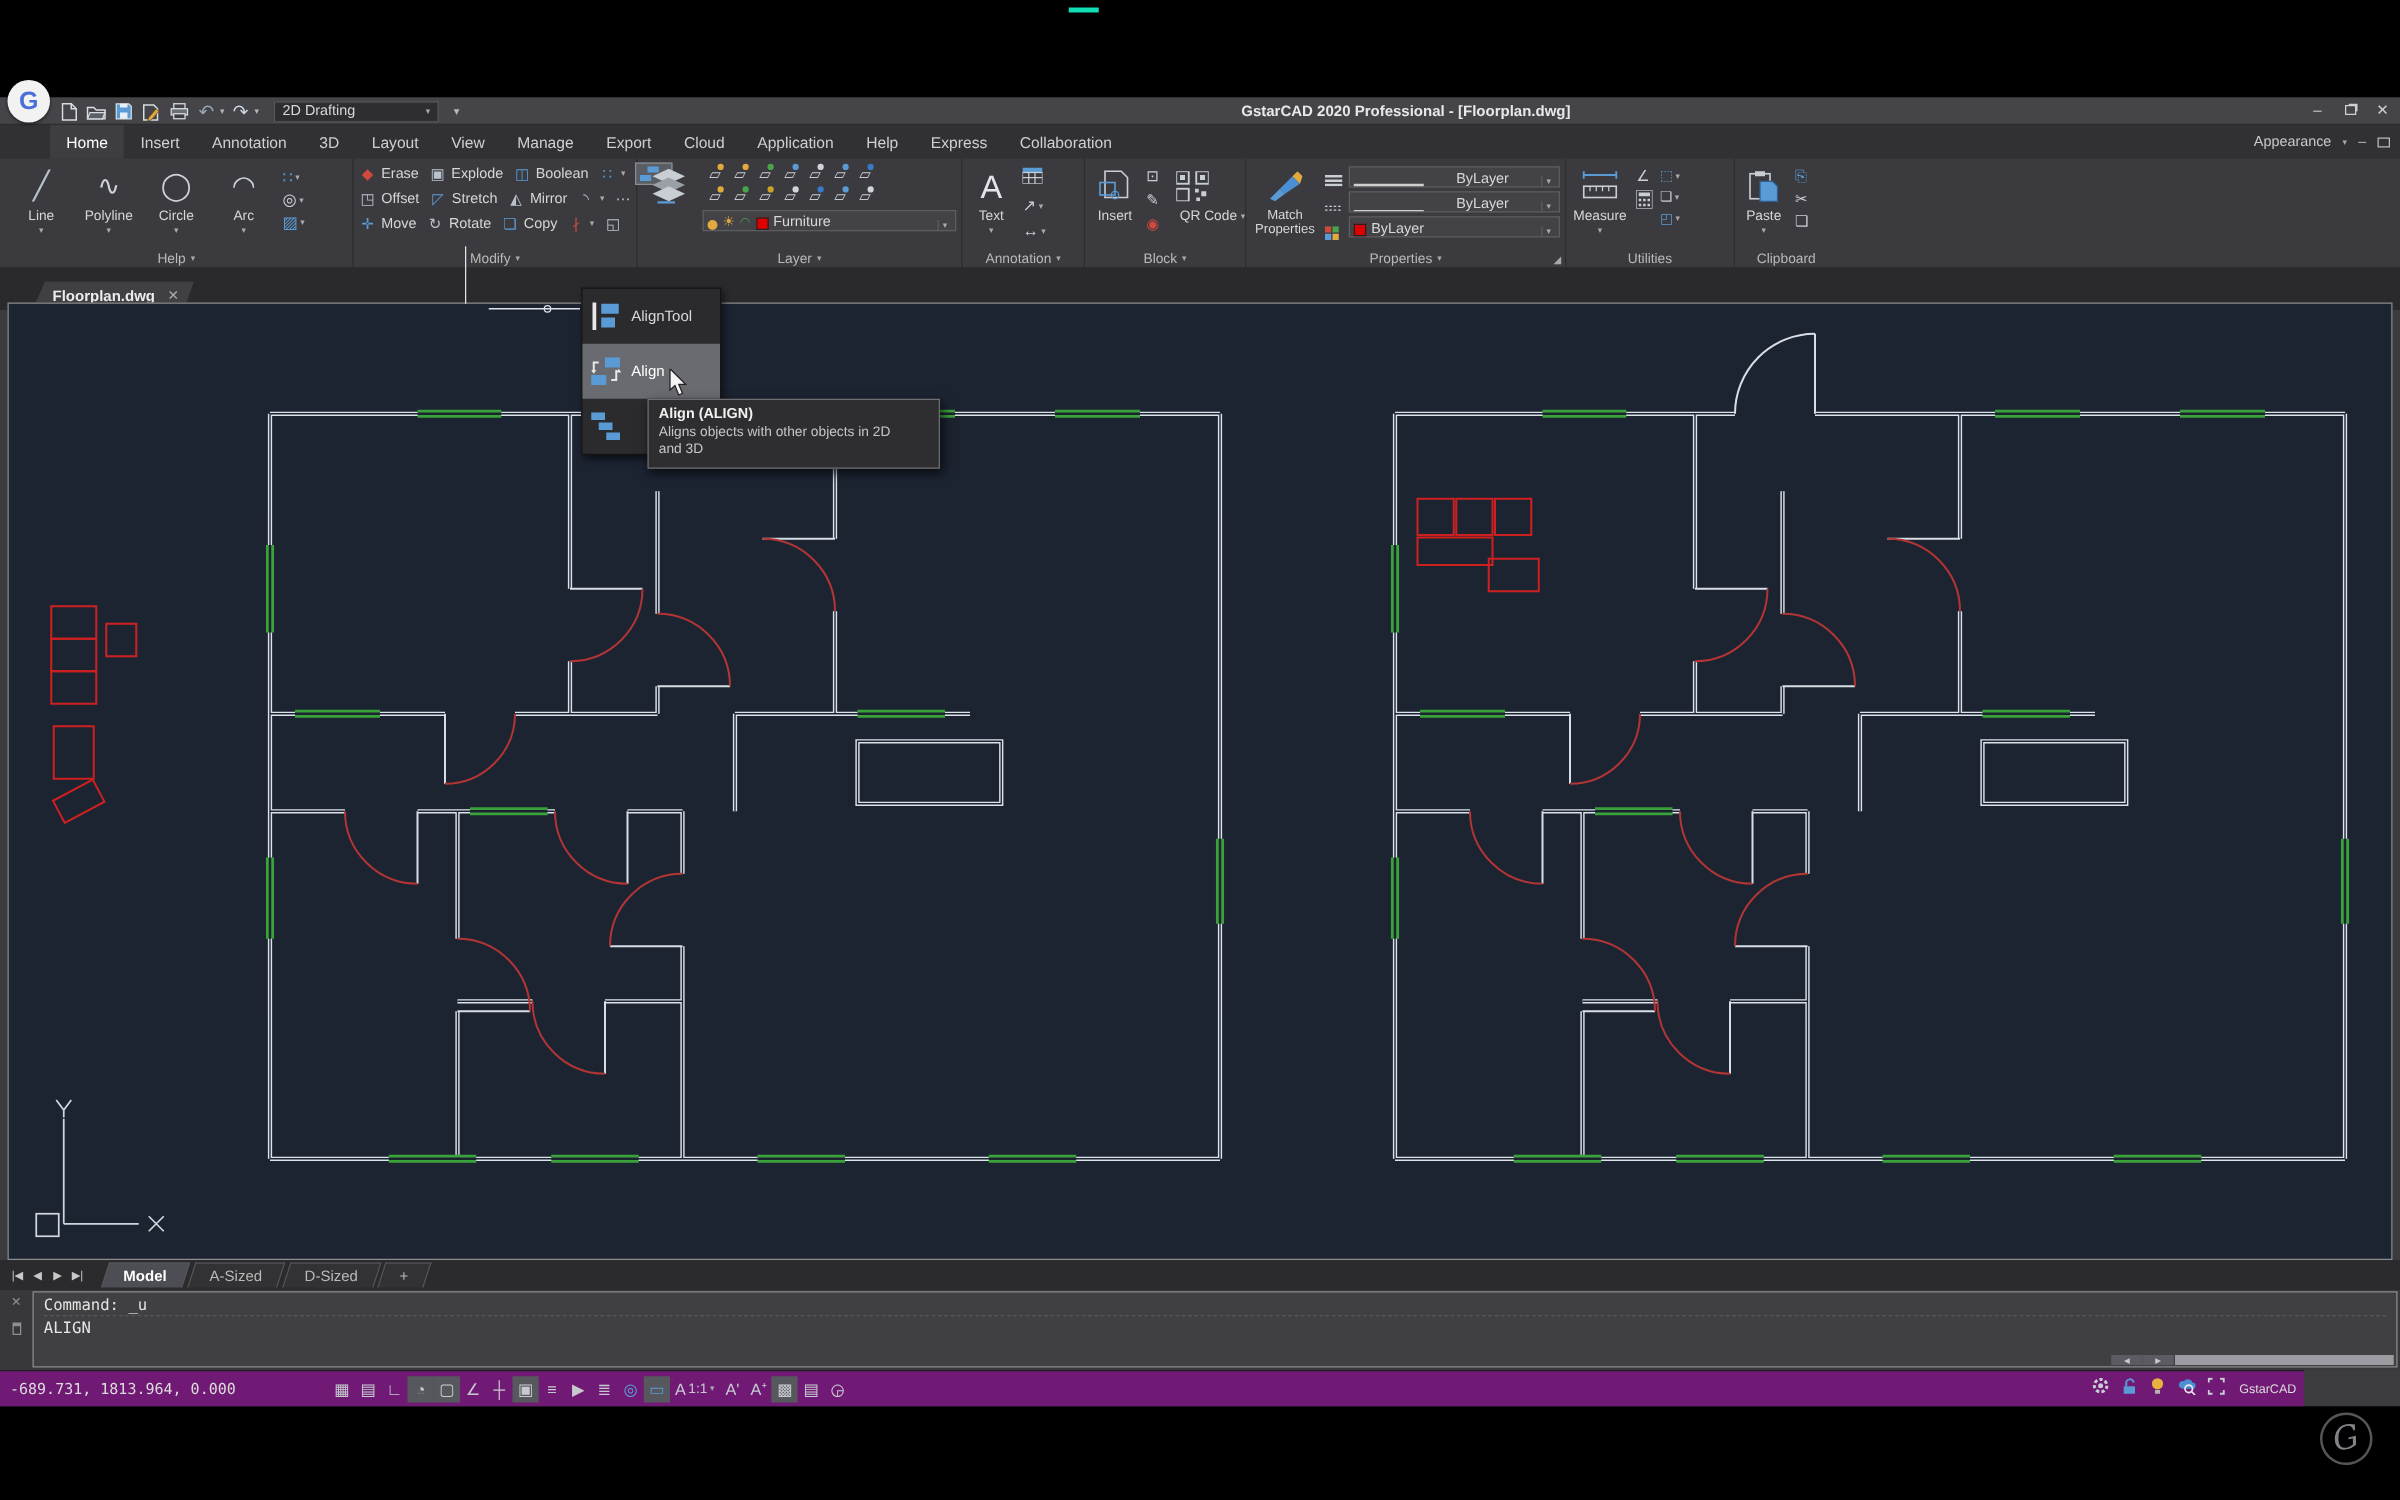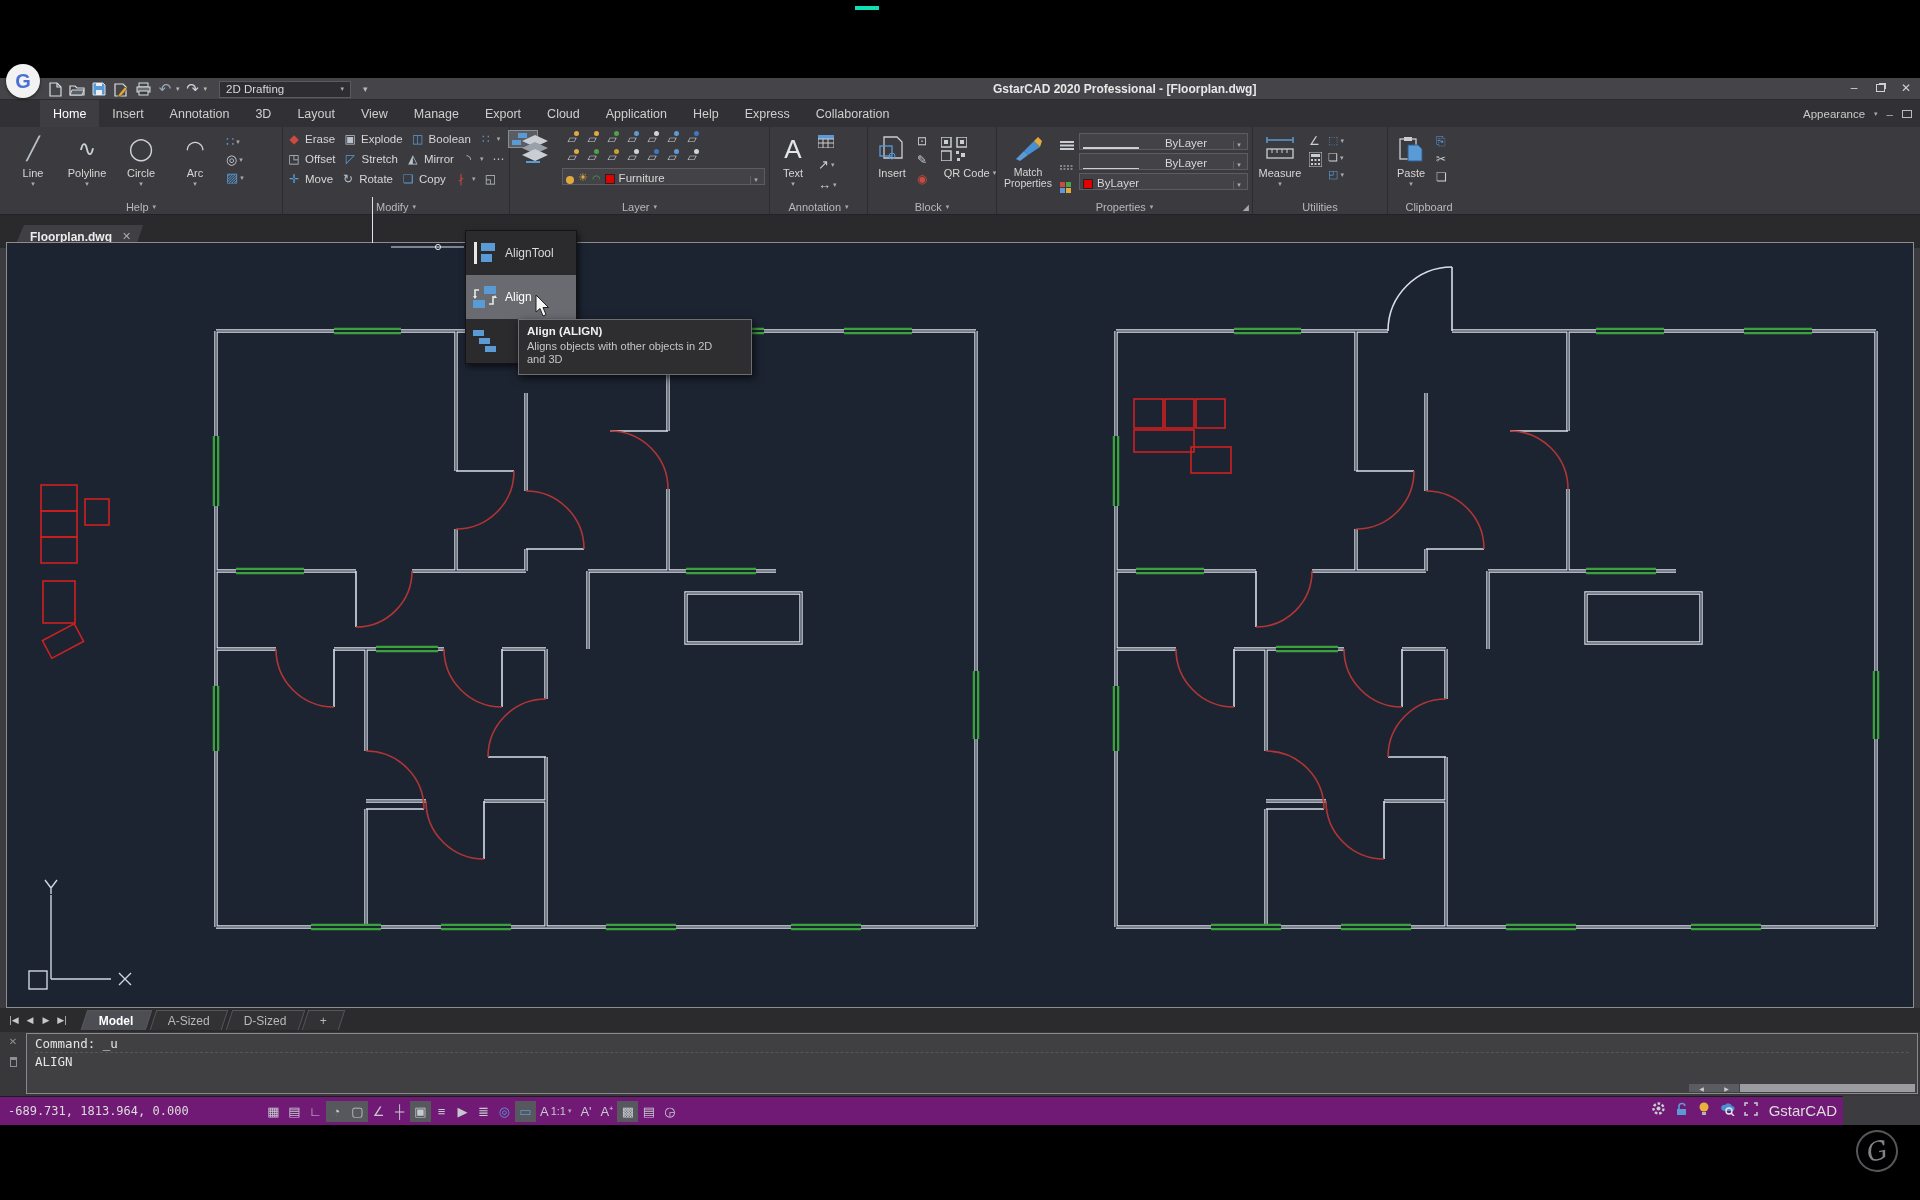--- a/index.html
+++ b/index.html
@@ -65,21 +65,21 @@
   .mitem.hover{background:#696b70;color:#fff;}
   .micon{width:26px;height:26px;position:relative;flex:0 0 26px;}
   
   #tooltip{position:absolute;left:518px;top:241px;width:234px;height:56px;background:#2e2e31;border:1px solid #6e6e72;z-index:60;
            padding:5px 8px;box-shadow:2px 3px 8px rgba(0,0,0,.7);}
   #tooltip .tt-title{font-size:11.5px;font-weight:bold;color:#f0f0f0;margin-bottom:3px;}
   #tooltip .tt-body{font-size:11px;color:#c6c6c6;line-height:13px;width:190px;}
   
   #cursor{position:absolute;left:535px;top:217px;z-index:80;}
   
-  #doctabbar{position:relative;height:33px;background:#2a2a2d;display:flex;align-items:flex-end;padding-left:14px;}
+  #doctabbar{position:relative;height:33px;background:#2a2a2d;display:flex;align-items:flex-end;padding-left:26px;}
   #doctab{height:23px;background:#3f3f44;display:flex;align-items:center;gap:10px;padding:0 12px 0 16px;
           clip-path:polygon(10px 0,100% 0,calc(100% - 8px) 100%,0 100%);color:#ececec;font-size:12px;font-weight:600;}
   #doctab .x{color:#aaa;font-weight:400;font-size:11px;}
   
   #canvas{position:absolute;left:6px;top:164px;width:1908px;height:766px;background:#1c2432;border:1px solid #8d8d8d;}
   #artifact-line{position:absolute;left:372px;top:119px;width:1px;height:46px;background:#dfe3ea;z-index:40;}
   
   #layoutbar{position:absolute;left:0;top:930px;width:1920px;height:24px;background:#2b2b2e;display:flex;align-items:center;padding-left:6px;color:#bbb;}
   .navb{font-size:9px;color:#c8c8c8;width:16px;text-align:center;}
   .ltab{position:relative;height:20px;display:flex;align-items:center;padding:0 14px;font-size:12px;color:#b9b9b9;
@@ -99,21 +99,21 @@
   
   #statusbar{position:absolute;left:0;top:1018px;width:1843px;height:29px;background:#701a75;border-top:1px solid #1d1d1f;}
   #coords{position:absolute;left:8px;top:7px;font-size:12px;color:#dcdcdc;}
   #sicons{position:absolute;left:263px;top:2px;display:flex;align-items:center;height:24px;}
   .sic{min-width:21px;height:21px;display:flex;align-items:center;justify-content:center;font-size:13px;color:#c6cacf;padding:0 2px;}
   .sic.pressed{background:#56585d;}
   .sic.accent{color:#5b9bd5;}
   #ascale{display:flex;align-items:center;gap:2px;padding:0 4px;color:#c6cacf;font-size:11px;}
   #ascale .A{font-size:13px;color:#c6cacf;}
   #sright{position:absolute;right:6px;top:4px;display:flex;align-items:center;gap:9px;}
-  #brand{font-size:15px;color:#dcdcdc;margin-left:2px;}
+  #brand{font-size:10px;color:#dcdcdc;margin-left:2px;}
   
   #watermark{position:absolute;right:22px;bottom:28px;width:42px;height:42px;border:2px solid #55565a;border-radius:50%;
              display:flex;align-items:center;justify-content:center;color:#808288;font-family:"DejaVu Serif",serif;font-style:italic;font-size:26px;transform:rotate(-12deg);}
 </style>
 </head>
 <body>
 
 <div id="screen">
   <div id="rec-indicator"></div>
 

